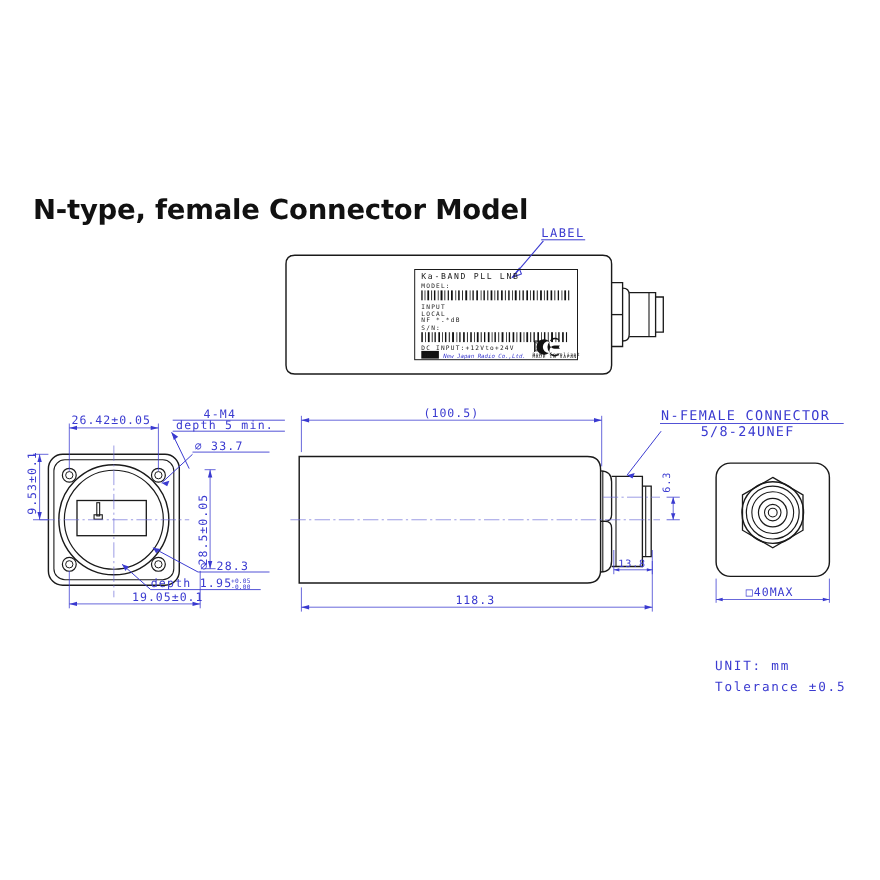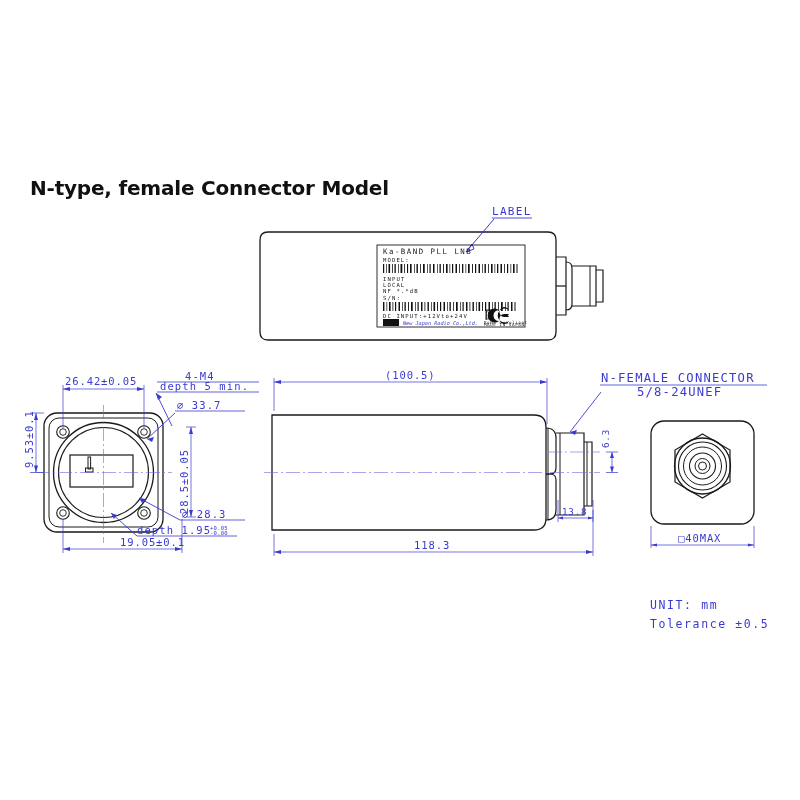--- a/index.html
+++ b/index.html
@@ -19,21 +19,21 @@
     left: 0; top: 0;
     width: 800px;
     height: 800px;
   }
   .heading {
     position: absolute;
     left: 30px;
     top: 176px;
     font-family: "DejaVu Sans", sans-serif;
     font-weight: bold;
-    font-size: 20px;
+    font-size: 25px;
     letter-spacing: -0.2px;
     color: #111111;
     white-space: nowrap;
   }
   svg.drawing {
     position: absolute;
     left: 0;
     top: 0;
     width: 800px;
     height: 800px;

